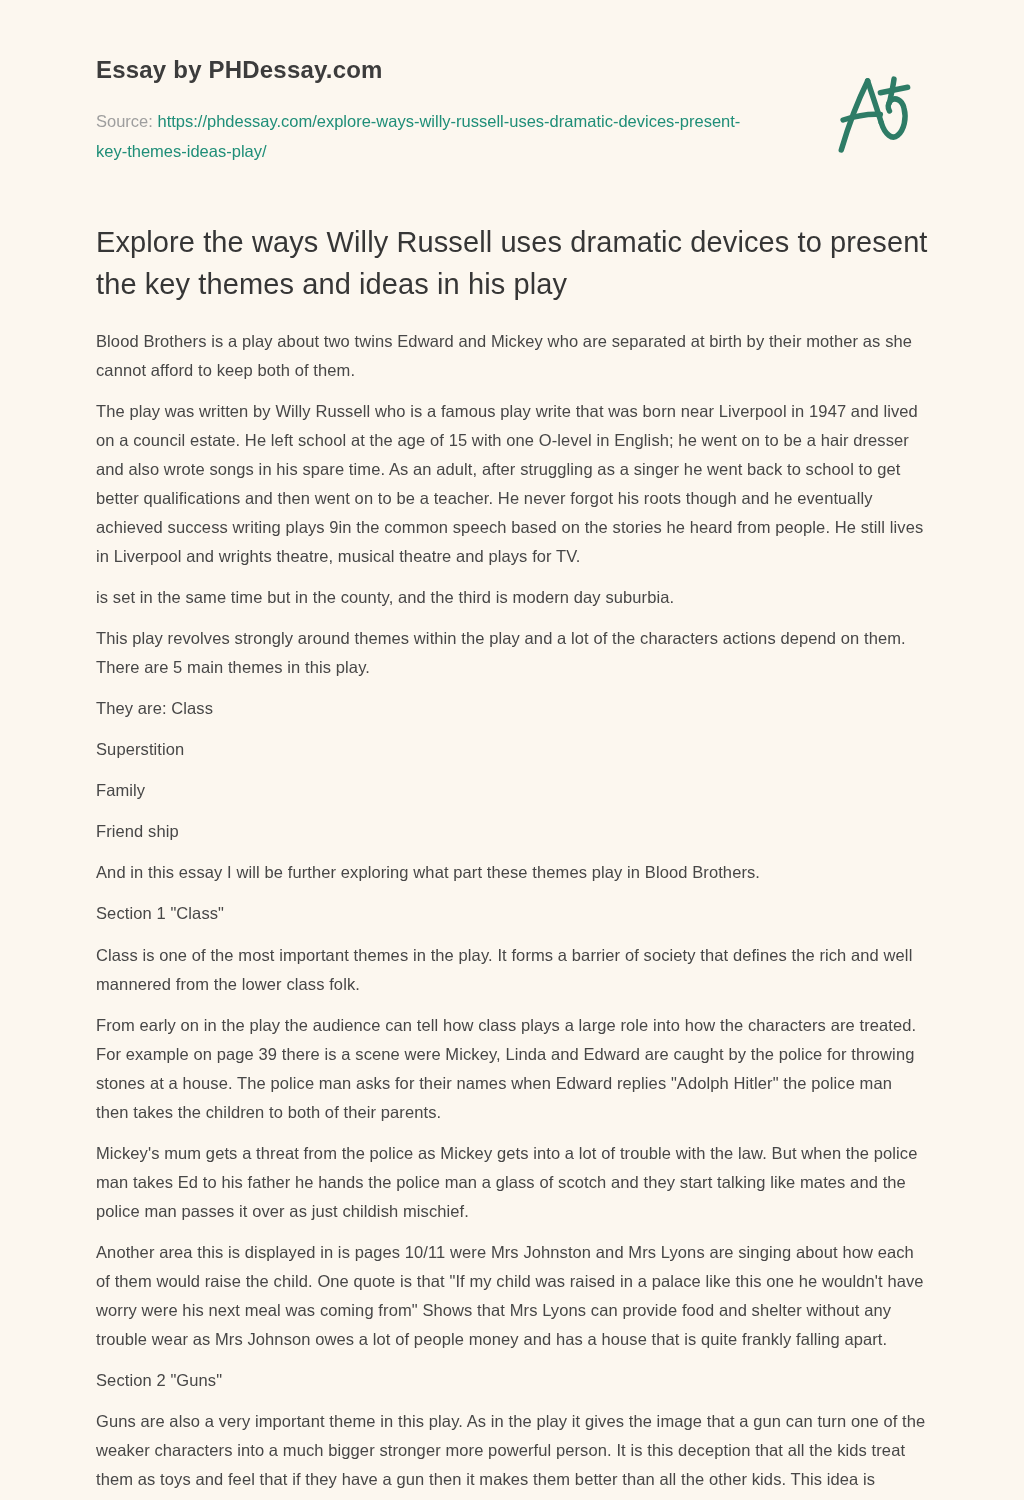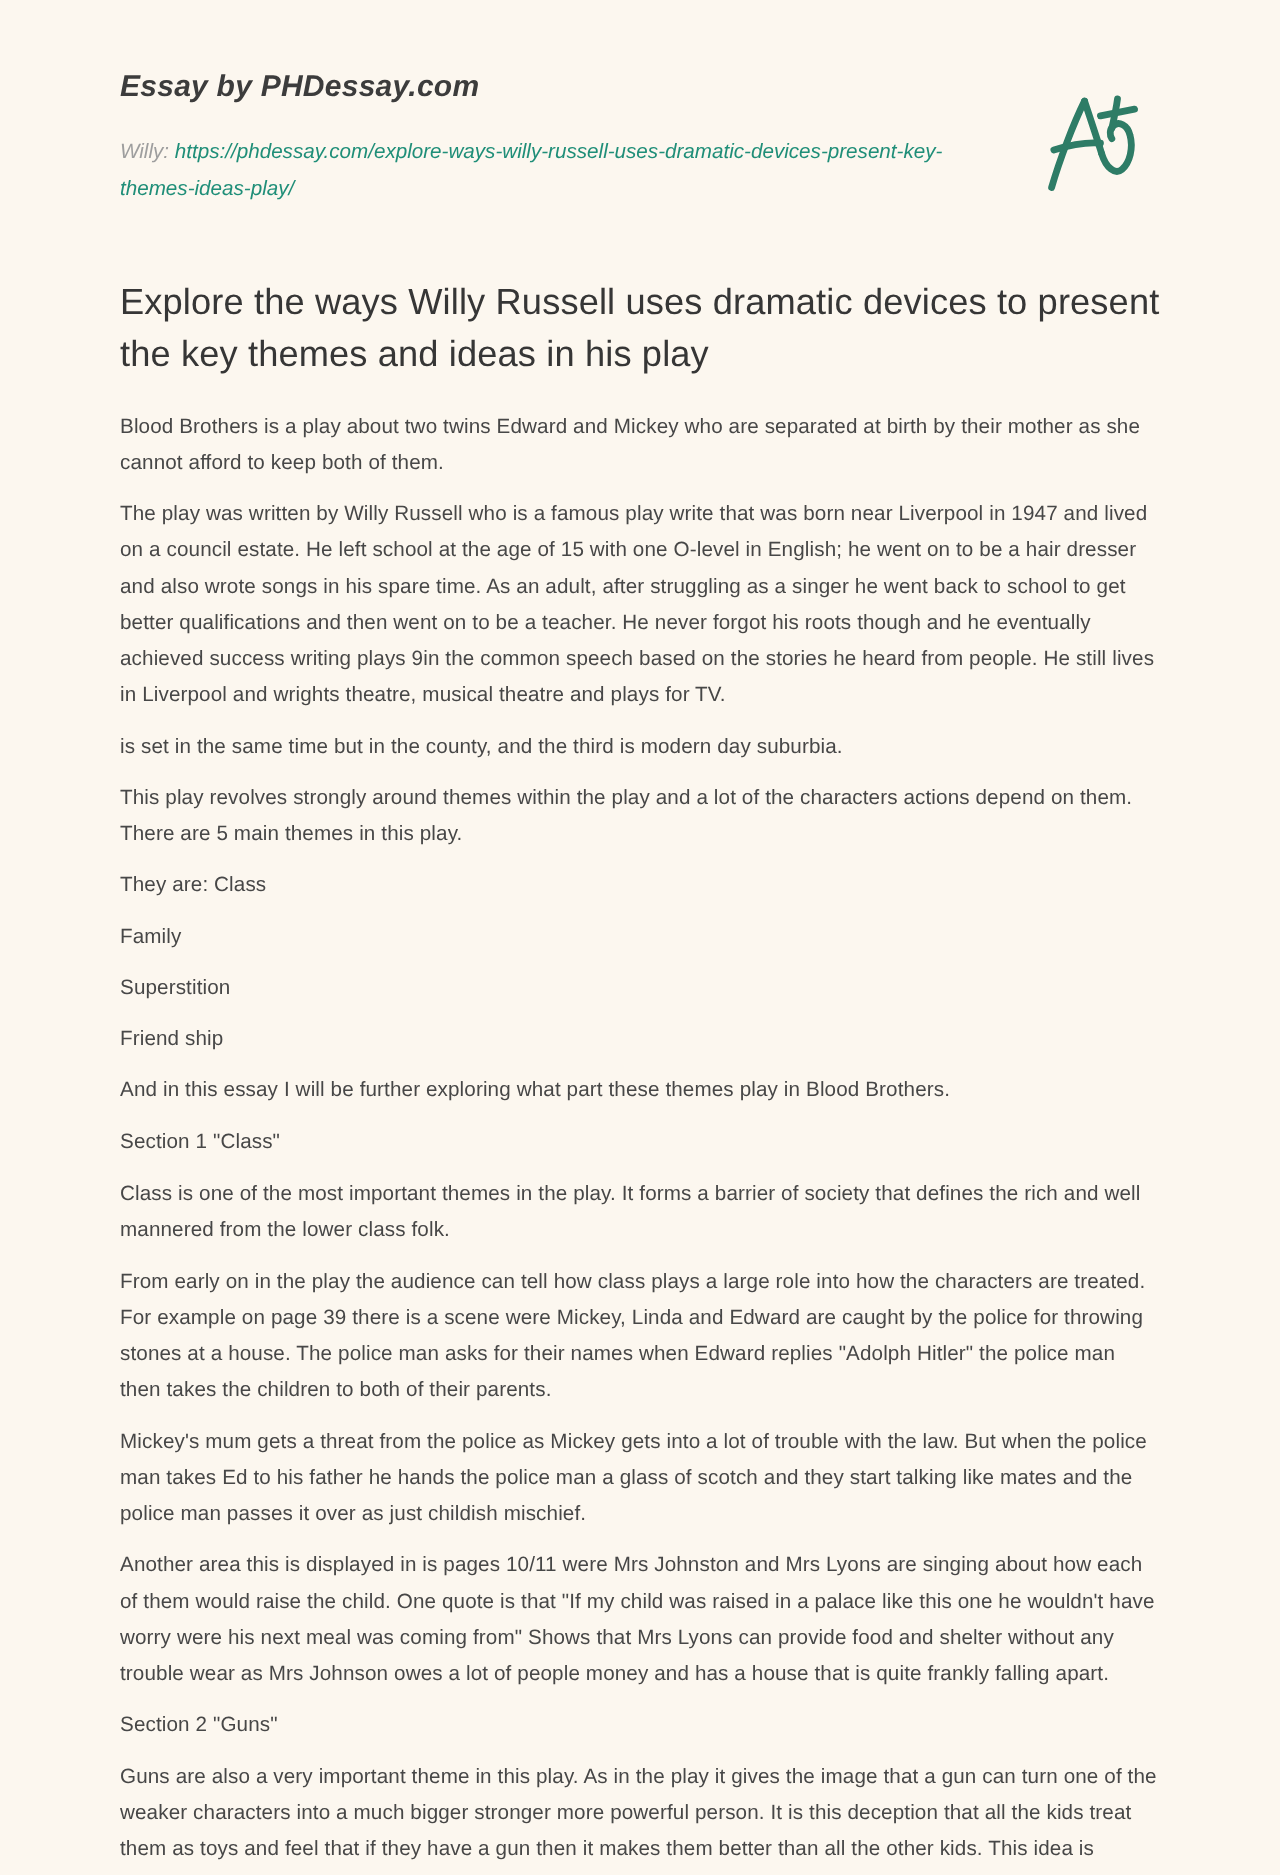--- a/index.html
+++ b/index.html
@@ -13,21 +13,20 @@
   .page {
     width: 1024px;
     min-height: 1500px;
     margin: 0 auto;
     padding: 56px 96px 40px 96px;
     background: #fcf7ef;
   }
   .header {
     position: relative;
     margin-bottom: 56px;
-    font-style: italic;
   }
   .header-text {
     max-width: 700px;
   }
   .site-title {
     font-size: 24px;
     font-weight: bold;
     color: #3c3c3c;
     letter-spacing: 0.2px;
     margin: 0 0 22px 0;
@@ -73,21 +72,21 @@
   }
 </style>
 </head>
 <body>
 
 <div class="page">
 
   <header class="header">
     <div class="header-text">
       <h1 class="site-title">Essay by PHDessay.com</h1>
-      <p class="source"><span>Willy:</span> <a class="source-link">https://phdessay.com/explore-ways-willy-russell-uses-dramatic-devices-present-key-themes-ideas-play/</a></p>
+      <p class="source"><span>Source:</span> <a class="source-link">https://phdessay.com/explore-ways-willy-russell-uses-dramatic-devices-present-key-themes-ideas-play/</a></p>
     </div>
     <div class="logo">
       <svg viewBox="0 0 110 110" fill="none" stroke="#2e7c66" stroke-width="6" stroke-linecap="round">
         <path d="M8 88 C 15 64, 27 32, 37 12"></path>
         <path d="M37 12 C 42 27, 48 45, 52 58"></path>
         <path d="M10 55 C 23 51, 39 48, 51 49"></path>
         <path d="M52 58 C 56 71, 64 77, 70 72 C 77 66, 80 53, 77 42 C 75 33, 67 29, 62 34 C 59 37, 59 42, 61 45"></path>
         <path d="M66 10 C 65 18, 63 27, 61 36"></path>
         <path d="M51 25 C 61 23, 71 21, 81 19"></path>
       </svg>
@@ -95,22 +94,22 @@
   </header>
 
   <main>
     <h2 class="essay-title">Explore the ways Willy Russell uses dramatic devices to present the key themes and ideas in his play</h2>
     <div class="essay-body">
         <p class="para">Blood Brothers is a play about two twins Edward and Mickey who are separated at birth by their mother as she cannot afford to keep both of them.</p>
         <p class="para">The play was written by Willy Russell who is a famous play write that was born near Liverpool in 1947 and lived on a council estate. He left school at the age of 15 with one O-level in English; he went on to be a hair dresser and also wrote songs in his spare time. As an adult, after struggling as a singer he went back to school to get better qualifications and then went on to be a teacher. He never forgot his roots though and he eventually achieved success writing plays 9in the common speech based on the stories he heard from people. He still lives in Liverpool and wrights theatre, musical theatre and plays for TV.</p>
         <p class="para">is set in the same time but in the county, and the third is modern day suburbia.</p>
         <p class="para">This play revolves strongly around themes within the play and a lot of the characters actions depend on them. There are 5 main themes in this play.</p>
         <p class="para">They are: Class</p>
+        <p class="para">Superstition</p>
         <p class="para">Family</p>
-        <p class="para">Superstition</p>
         <p class="para">Friend ship</p>
         <p class="para">And in this essay I will be further exploring what part these themes play in Blood Brothers.</p>
         <p class="para">Section 1 "Class"</p>
         <p class="para">Class is one of the most important themes in the play. It forms a barrier of society that defines the rich and well mannered from the lower class folk.</p>
         <p class="para">From early on in the play the audience can tell how class plays a large role into how the characters are treated. For example on page 39 there is a scene were Mickey, Linda and Edward are caught by the police for throwing stones at a house. The police man asks for their names when Edward replies "Adolph Hitler" the police man then takes the children to both of their parents.</p>
         <p class="para">Mickey's mum gets a threat from the police as Mickey gets into a lot of trouble with the law. But when the police man takes Ed to his father he hands the police man a glass of scotch and they start talking like mates and the police man passes it over as just childish mischief.</p>
         <p class="para">Another area this is displayed in is pages 10/11 were Mrs Johnston and Mrs Lyons are singing about how each of them would raise the child. One quote is that "If my child was raised in a palace like this one he wouldn't have worry were his next meal was coming from" Shows that Mrs Lyons can provide food and shelter without any trouble wear as Mrs Johnson owes a lot of people money and has a house that is quite frankly falling apart.</p>
         <p class="para">Section 2 "Guns"</p>
         <p class="para">Guns are also a very important theme in this play. As in the play it gives the image that a gun can turn one of the weaker characters into a much bigger stronger more powerful person. It is this deception that all the kids treat them as toys and feel that if they have a gun then it makes them better than all the other kids. This idea is shown in the section on page 30</p>
       </div>

